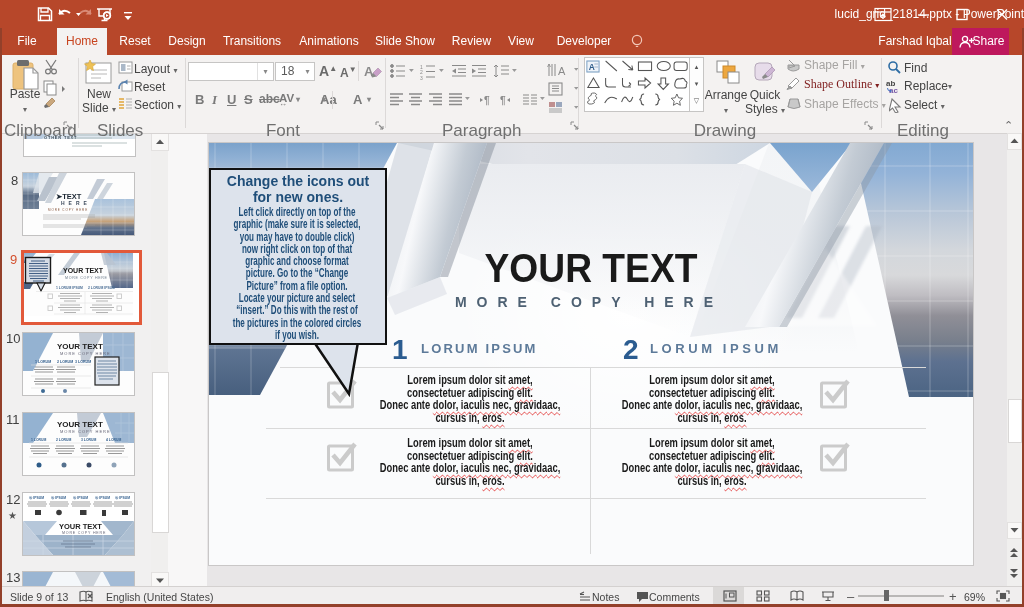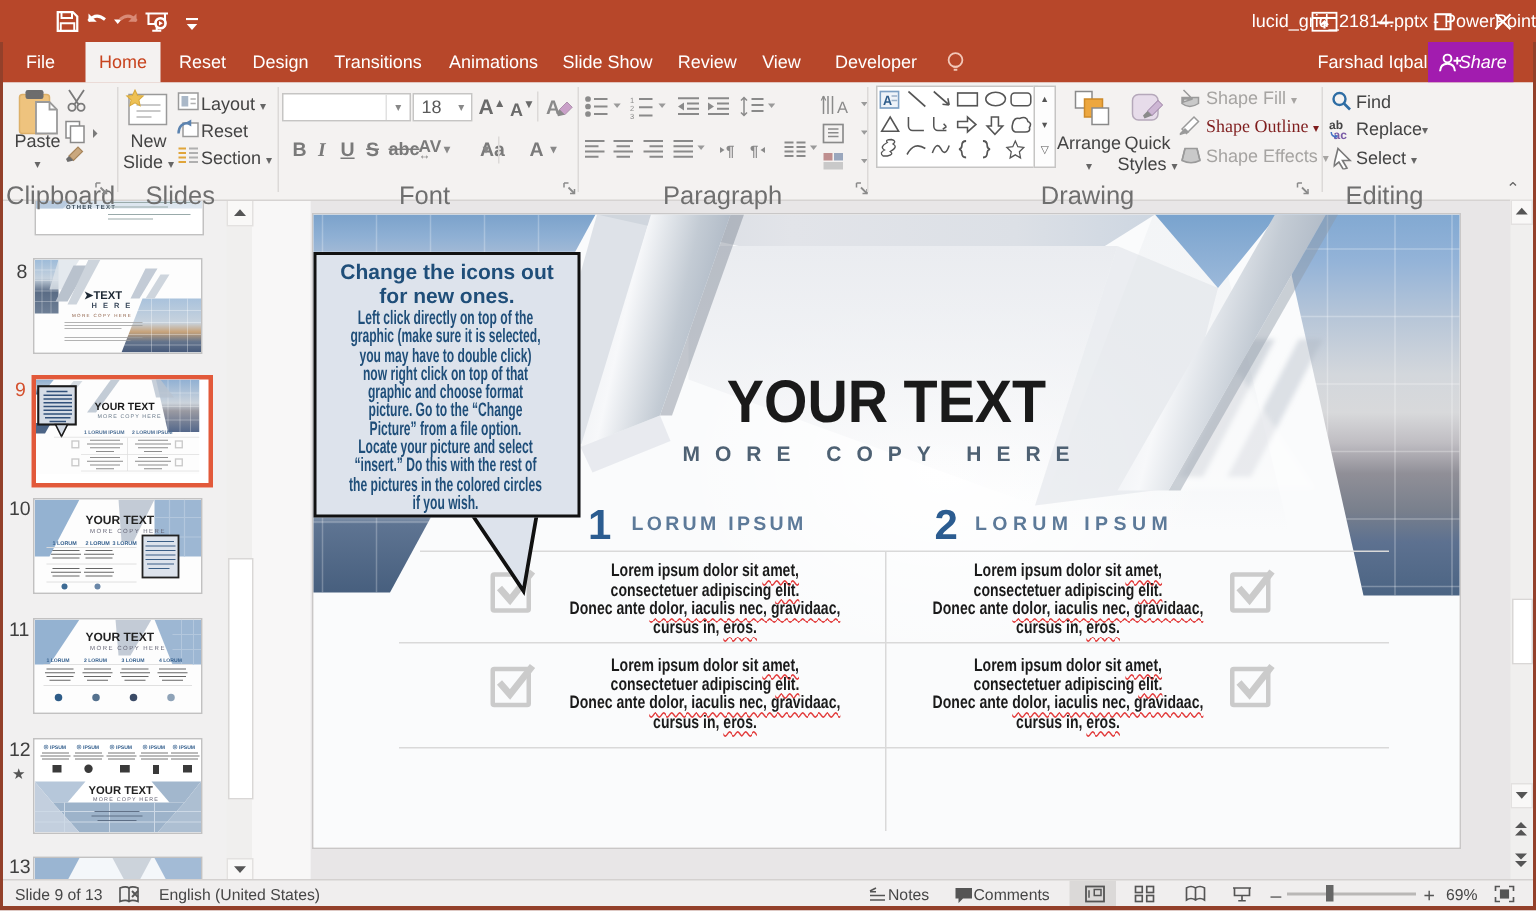--- a/index.html
+++ b/index.html
@@ -299,21 +299,21 @@
     <div class="tab" style="left:448px;width:47px;">Review</div>
     <div class="tab" style="left:501px;width:40px;">View</div>
     <div class="tab" style="left:551px;width:66px;">Developer</div>
     <svg class="abs" style="left:629px;top:5px" width="16" height="18" viewBox="0 0 16 18">
       <g stroke="#f2c7b8" fill="none" stroke-width="1.2">
         <circle cx="8" cy="7" r="4.6"></circle>
         <path d="M6.5 11.5 h3 M6.8 13.5 h2.4"></path>
       </g>
     </svg>
     <div class="tab" style="left:875px;width:80px;">Farshad Iqbal</div>
-    <div class="tab" style="left:952px;width:57px;background:#a21caf;font-style:italic;">
+    <div class="tab" style="left:952px;width:57px;background:#be185d;">
       <svg class="abs" style="left:6px;top:6px" width="17" height="16" viewBox="0 0 17 16">
         <g stroke="#fff" fill="none" stroke-width="1.3">
           <circle cx="7" cy="5" r="2.6"></circle>
           <path d="M2 13.5 q0.3 -5 5 -5 q4.7 0 5 5"></path>
           <path d="M13.5 4 v5 M11 6.5 h5"></path>
         </g>
       </svg>
       <span style="margin-left:16px;">Share</span>
     </div>
   </div>

